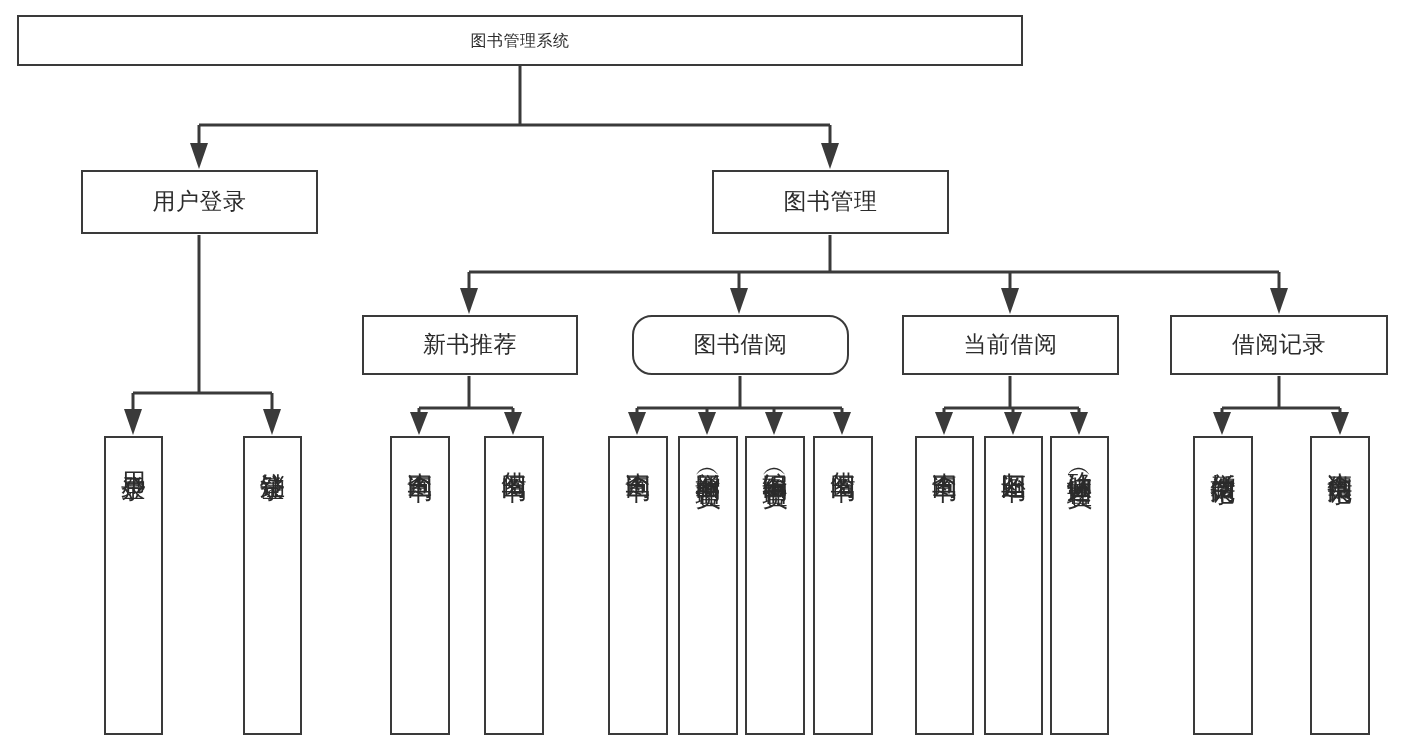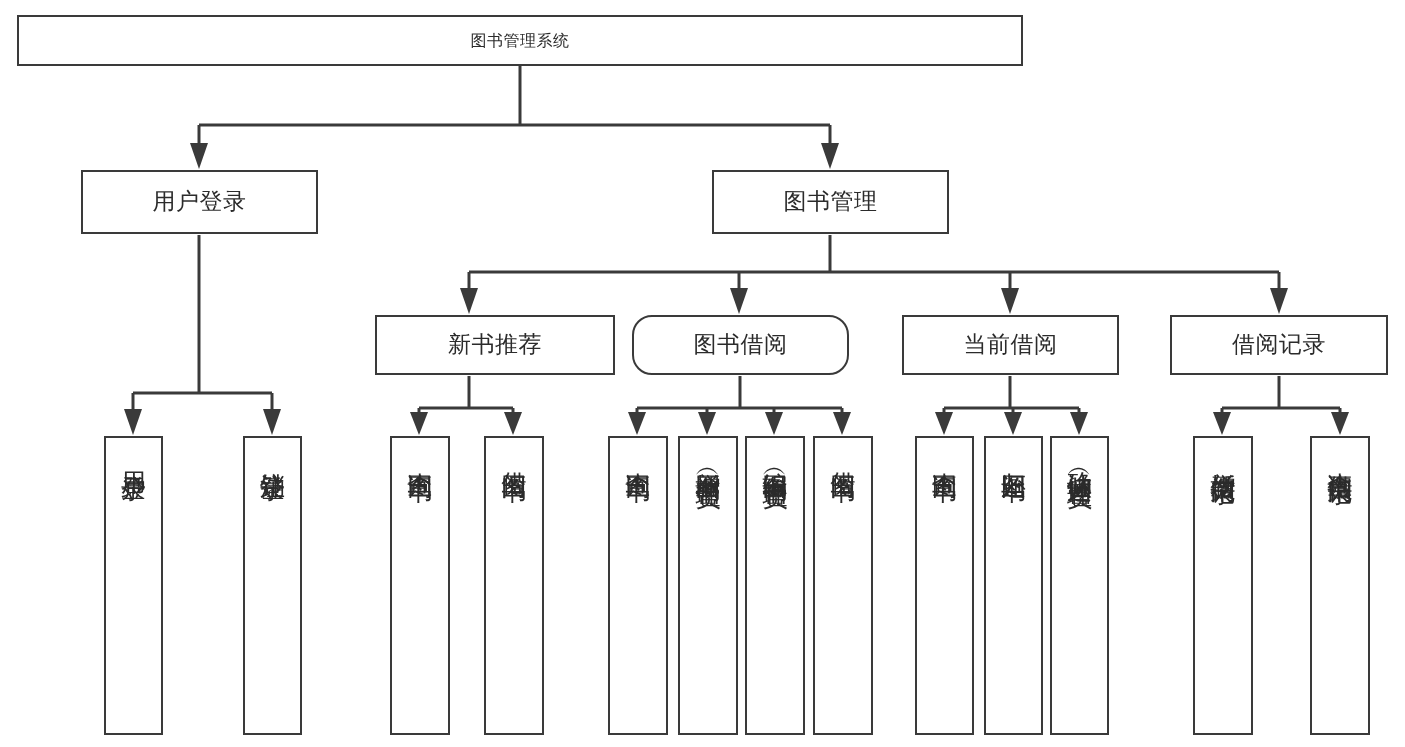--- a/index.html
+++ b/index.html
@@ -143,21 +143,21 @@
   </div>
 
   <div class="node h-node" style="left:81px;top:170px;width:237px;height:64px;">
     <span class="label">用户登录</span>
   </div>
 
   <div class="node h-node" style="left:712px;top:170px;width:237px;height:64px;">
     <span class="label">图书管理</span>
   </div>
 
-  <div class="node h-node" style="left:362px;top:315px;width:240px;height:60px;margin-left:13px;">
+  <div class="node h-node" style="left:362px;top:315px;width:216px;height:60px;">
     <span class="label">新书推荐</span>
   </div>
 
   <div class="node h-node" style="left:632px;top:315px;width:217px;height:60px;border-radius:20px;">
     <span class="label">图书借阅</span>
   </div>
 
   <div class="node h-node" style="left:902px;top:315px;width:217px;height:60px;">
     <span class="label">当前借阅</span>
   </div>

